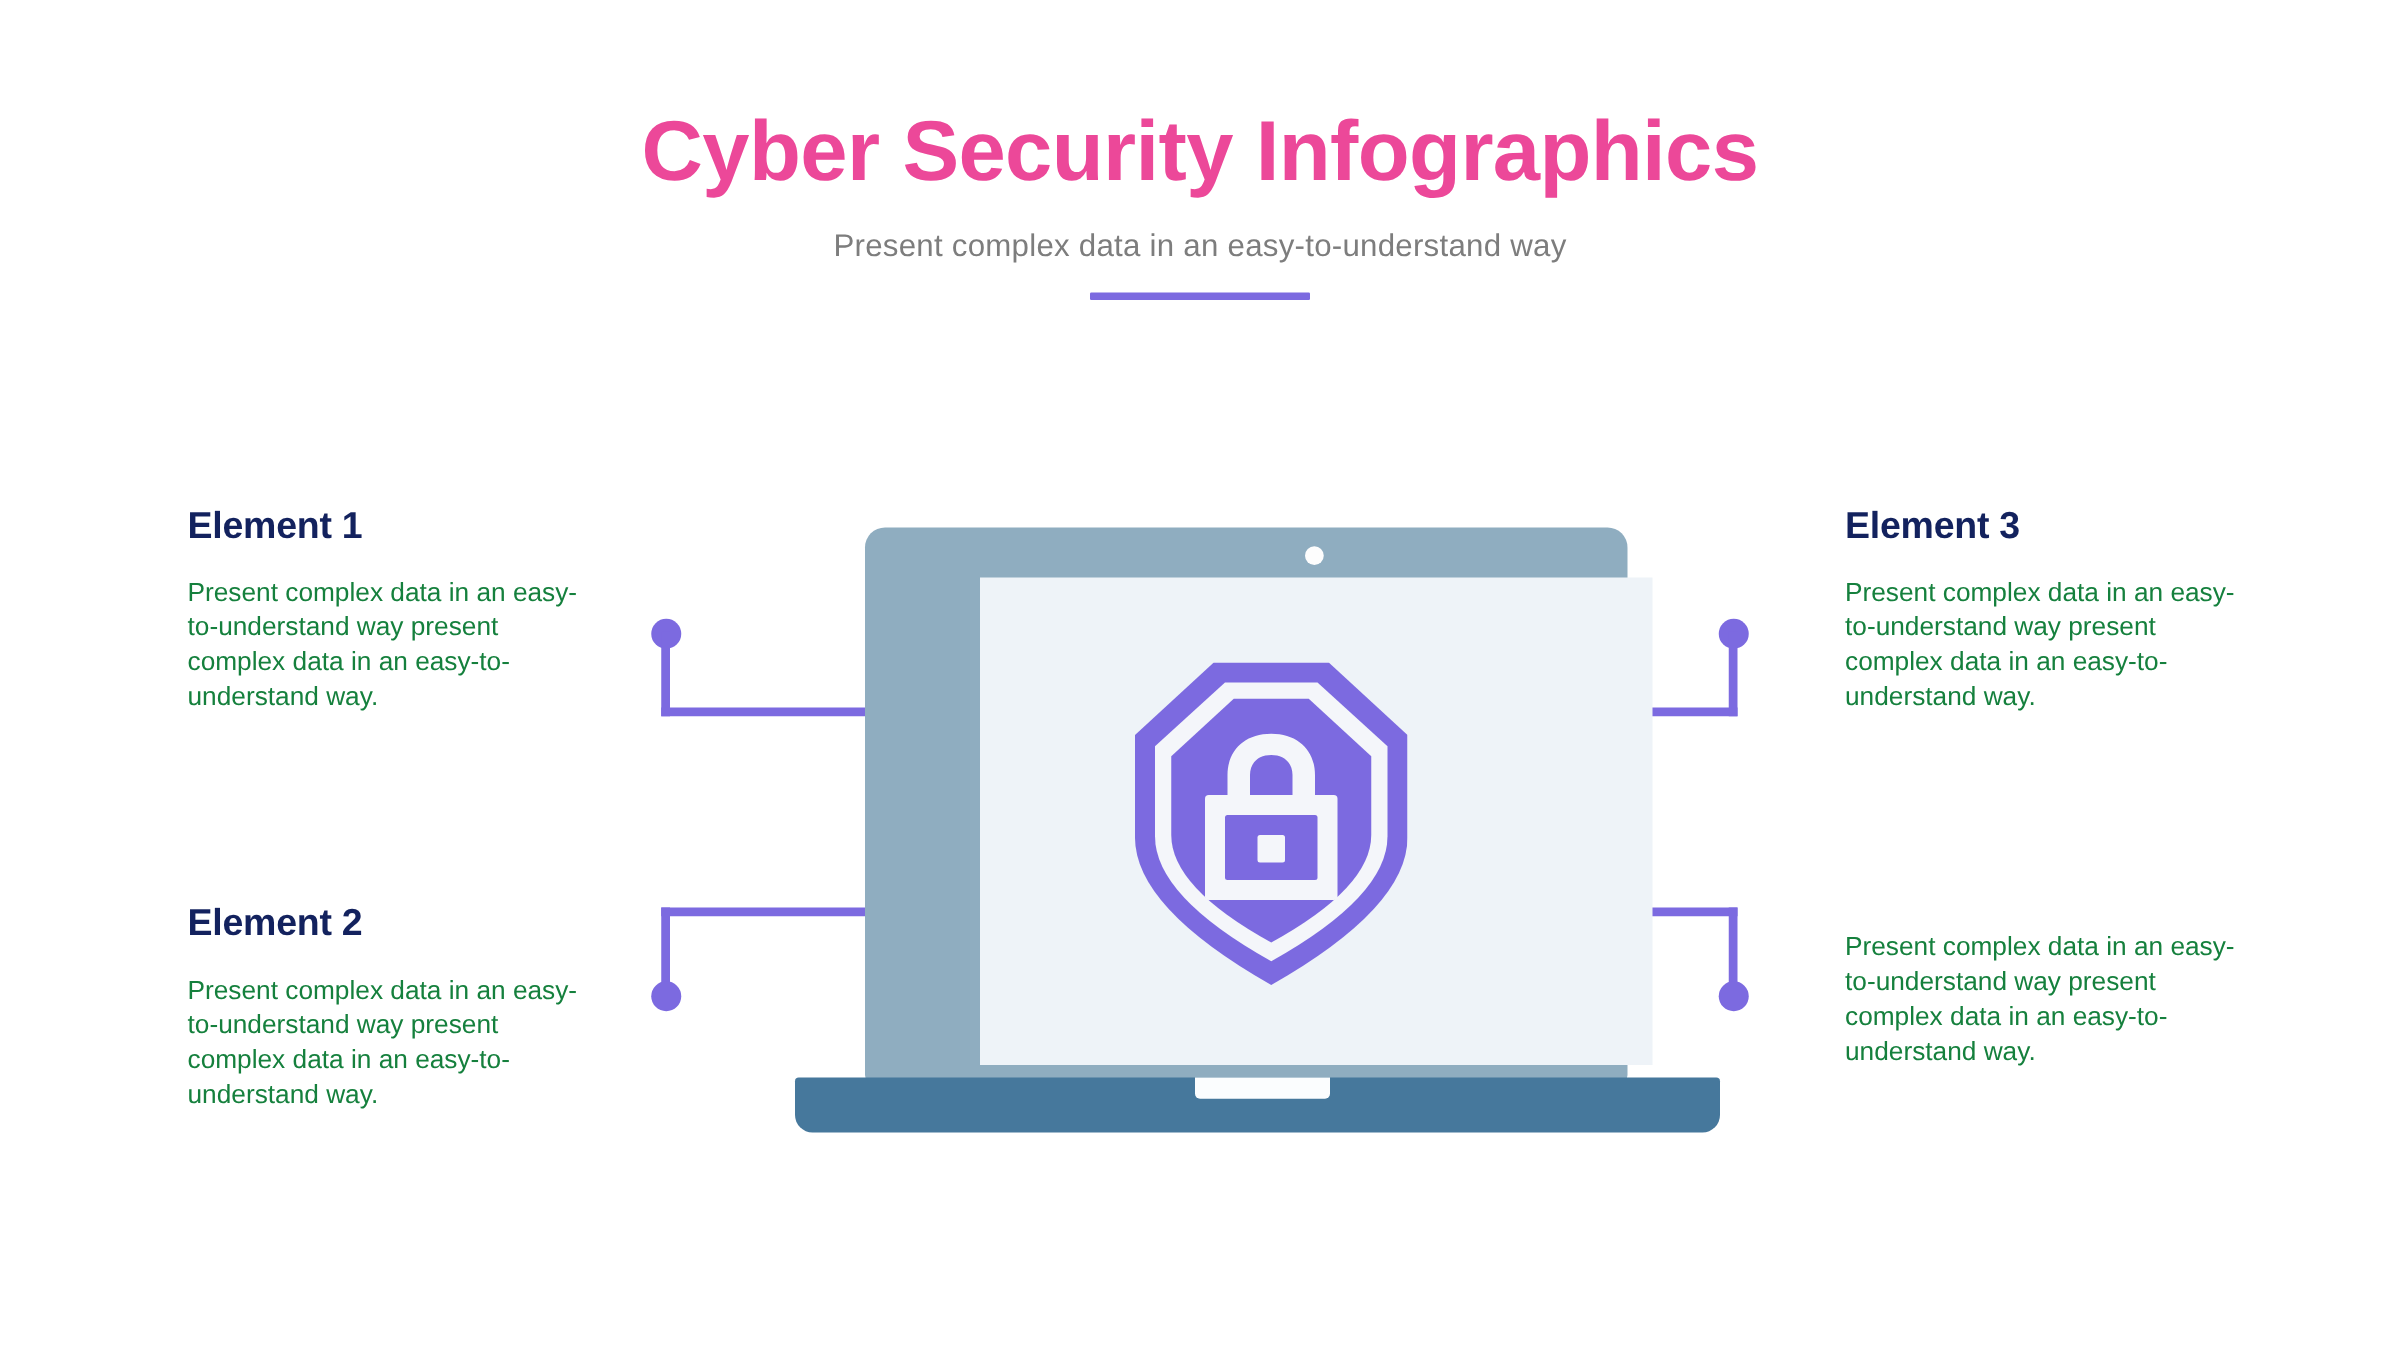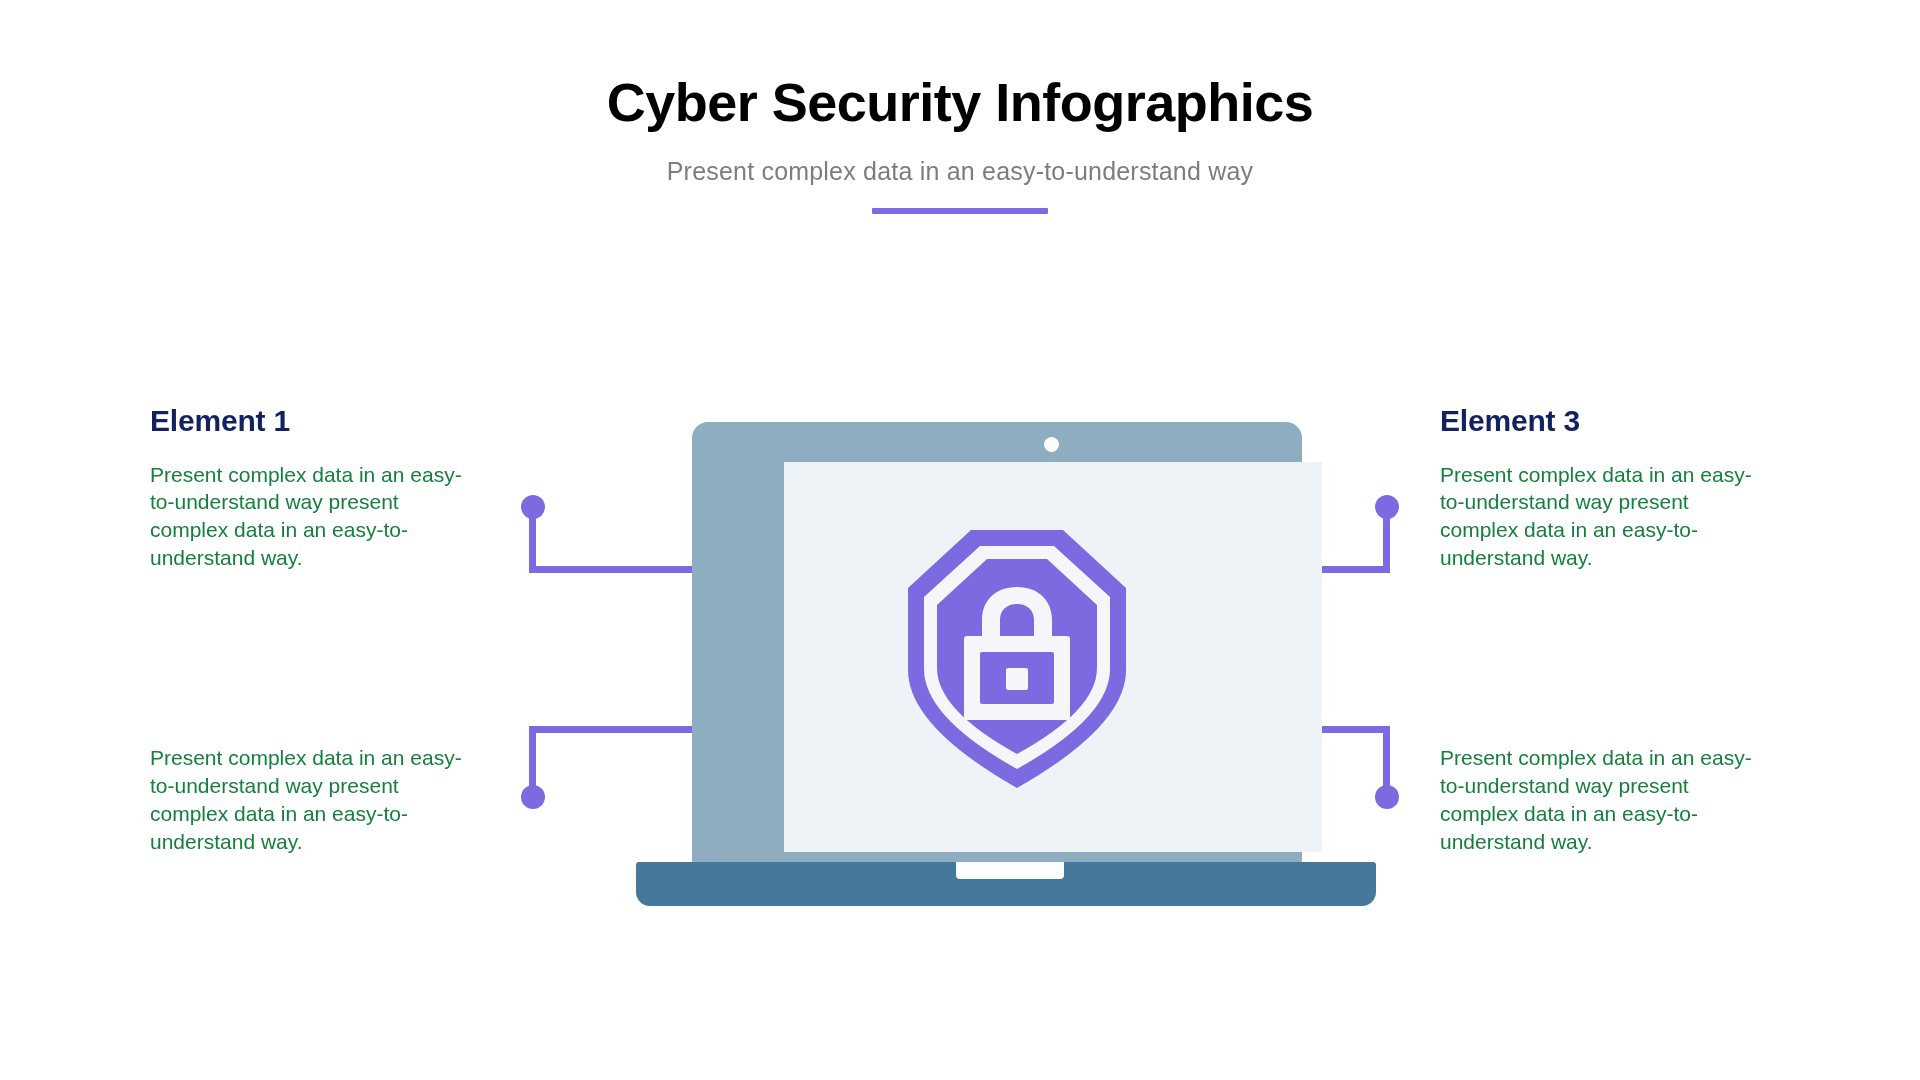--- a/index.html
+++ b/index.html
@@ -25,26 +25,26 @@
 
   
   .header {
     position: absolute;
     top: 74px;
     left: 0;
     width: 1920px;
     text-align: center;
   }
   .title {
-    font-size: 54px;
+    font-size: 68px;
     font-weight: 700;
-    color: #000000;
+    color: #ec4899;
     letter-spacing: -0.5px;
     line-height: 1.05;
-    margin: 0;
+    margin: 12px;
     white-space: nowrap;
   }
   .subtitle {
     margin: 26px 0 0 0;
     font-size: 25px;
     font-weight: 400;
     color: #7d7d7d;
     letter-spacing: 0.2px;
   }
   .divider-wrap {
@@ -145,21 +145,21 @@
     border-radius: 50%;
     background: #7c6ae0;
   }
 
   
   .el-block {
     position: absolute;
     width: 330px;
   }
   .el-block.left  { text-align: left; }
-  .el-block.right { text-align: left; }
+  .el-block.right { text-align: left; margin-left: 36px; }
 
   .el-title {
     font-size: 30px;
     font-weight: 700;
     color: #13225e;
     margin: 0;
     line-height: 1.15;
     letter-spacing: -0.2px;
   }
   .el-body {
@@ -256,20 +256,21 @@
       </svg>
     </div>
   </div>
 
   <div id="el1" class="el-block left">
     <h2 class="el-title">Element 1</h2>
     <p class="el-body">Present complex data in an easy-to-understand way present complex data in an easy-to-understand way.</p>
   </div>
 
   <div id="el2" class="el-block left">
+    <h2 class="el-title">Element 2</h2>
     <p class="el-body">Present complex data in an easy-to-understand way present complex data in an easy-to-understand way.</p>
   </div>
 
   <div id="el3" class="el-block right">
     <h2 class="el-title">Element 3</h2>
     <p class="el-body">Present complex data in an easy-to-understand way present complex data in an easy-to-understand way.</p>
   </div>
 
   <div id="el4" class="el-block right">
     <p class="el-body">Present complex data in an easy-to-understand way present complex data in an easy-to-understand way.</p>

